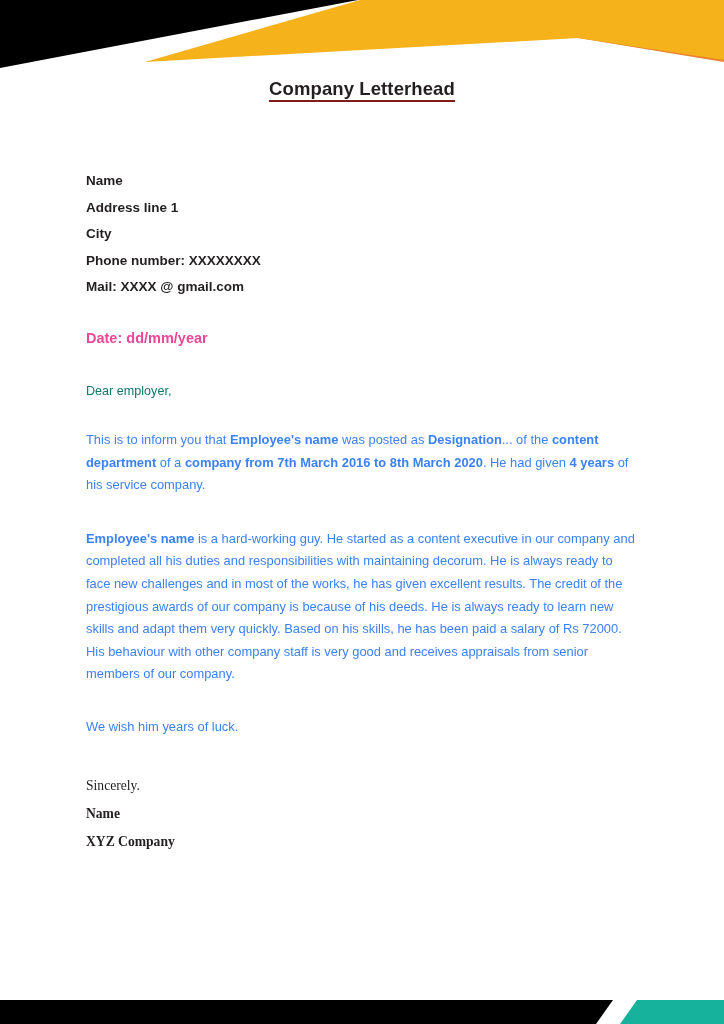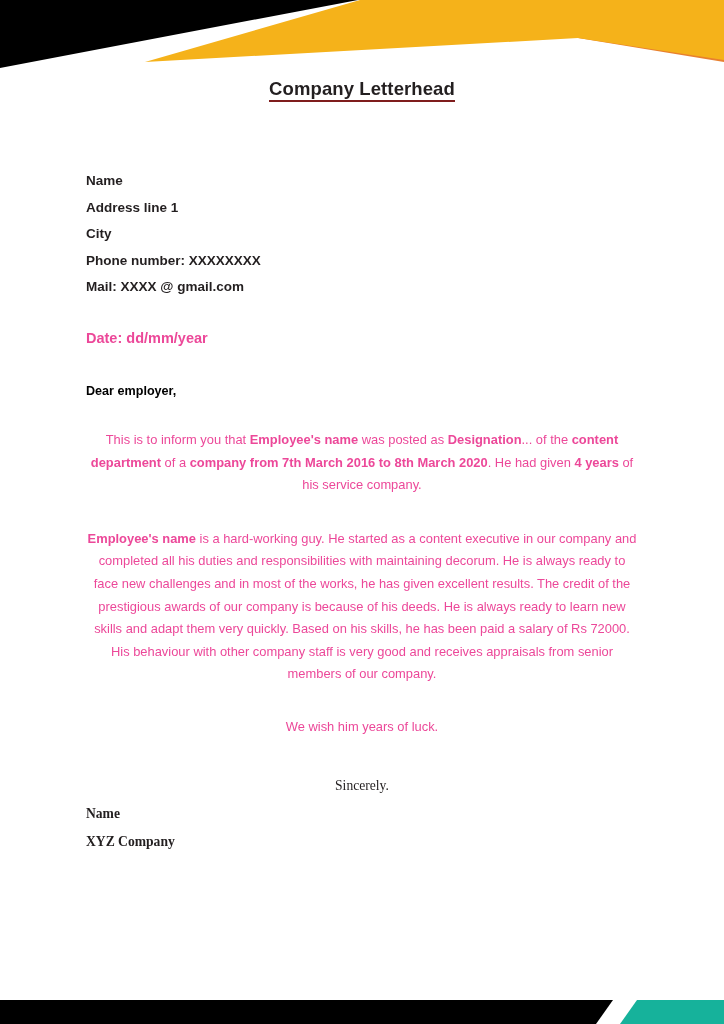--- a/index.html
+++ b/index.html
@@ -63,45 +63,44 @@
   .date-line {
     margin-top: 29px;
     font-size: 14.5px;
     font-weight: bold;
     color: #ec4899;
   }
 
   .salutation {
     margin-top: 38px;
     font-size: 12.6px;
-    font-weight: bold;
-    color: #000000;
+    font-weight: normal;
+    color: #0f766e;
   }
 
   .para {
     margin-top: 30px;
     font-size: 12.9px;
     line-height: 22.6px;
-    color: #ec4899;
-    text-align: center;
+    color: #3b82f6;
+    text-align: left;
   }
   .para b { font-weight: bold; }
   .para-1 { margin-top: 31px; }
   .para-2 { margin-top: 31px; }
   .para-3 { margin-top: 30px; }
 
   .closing {
     margin-top: 33px;
     font-family: "Liberation Serif", serif;
   }
   .closing-sincerely {
     font-size: 13.6px;
     line-height: 28px;
     color: #231f20;
-    text-align: center;
   }
   .closing-name,
   .closing-company {
     font-size: 13.6px;
     line-height: 28px;
     font-weight: bold;
     color: #231f20;
   }
 </style>
 </head>

